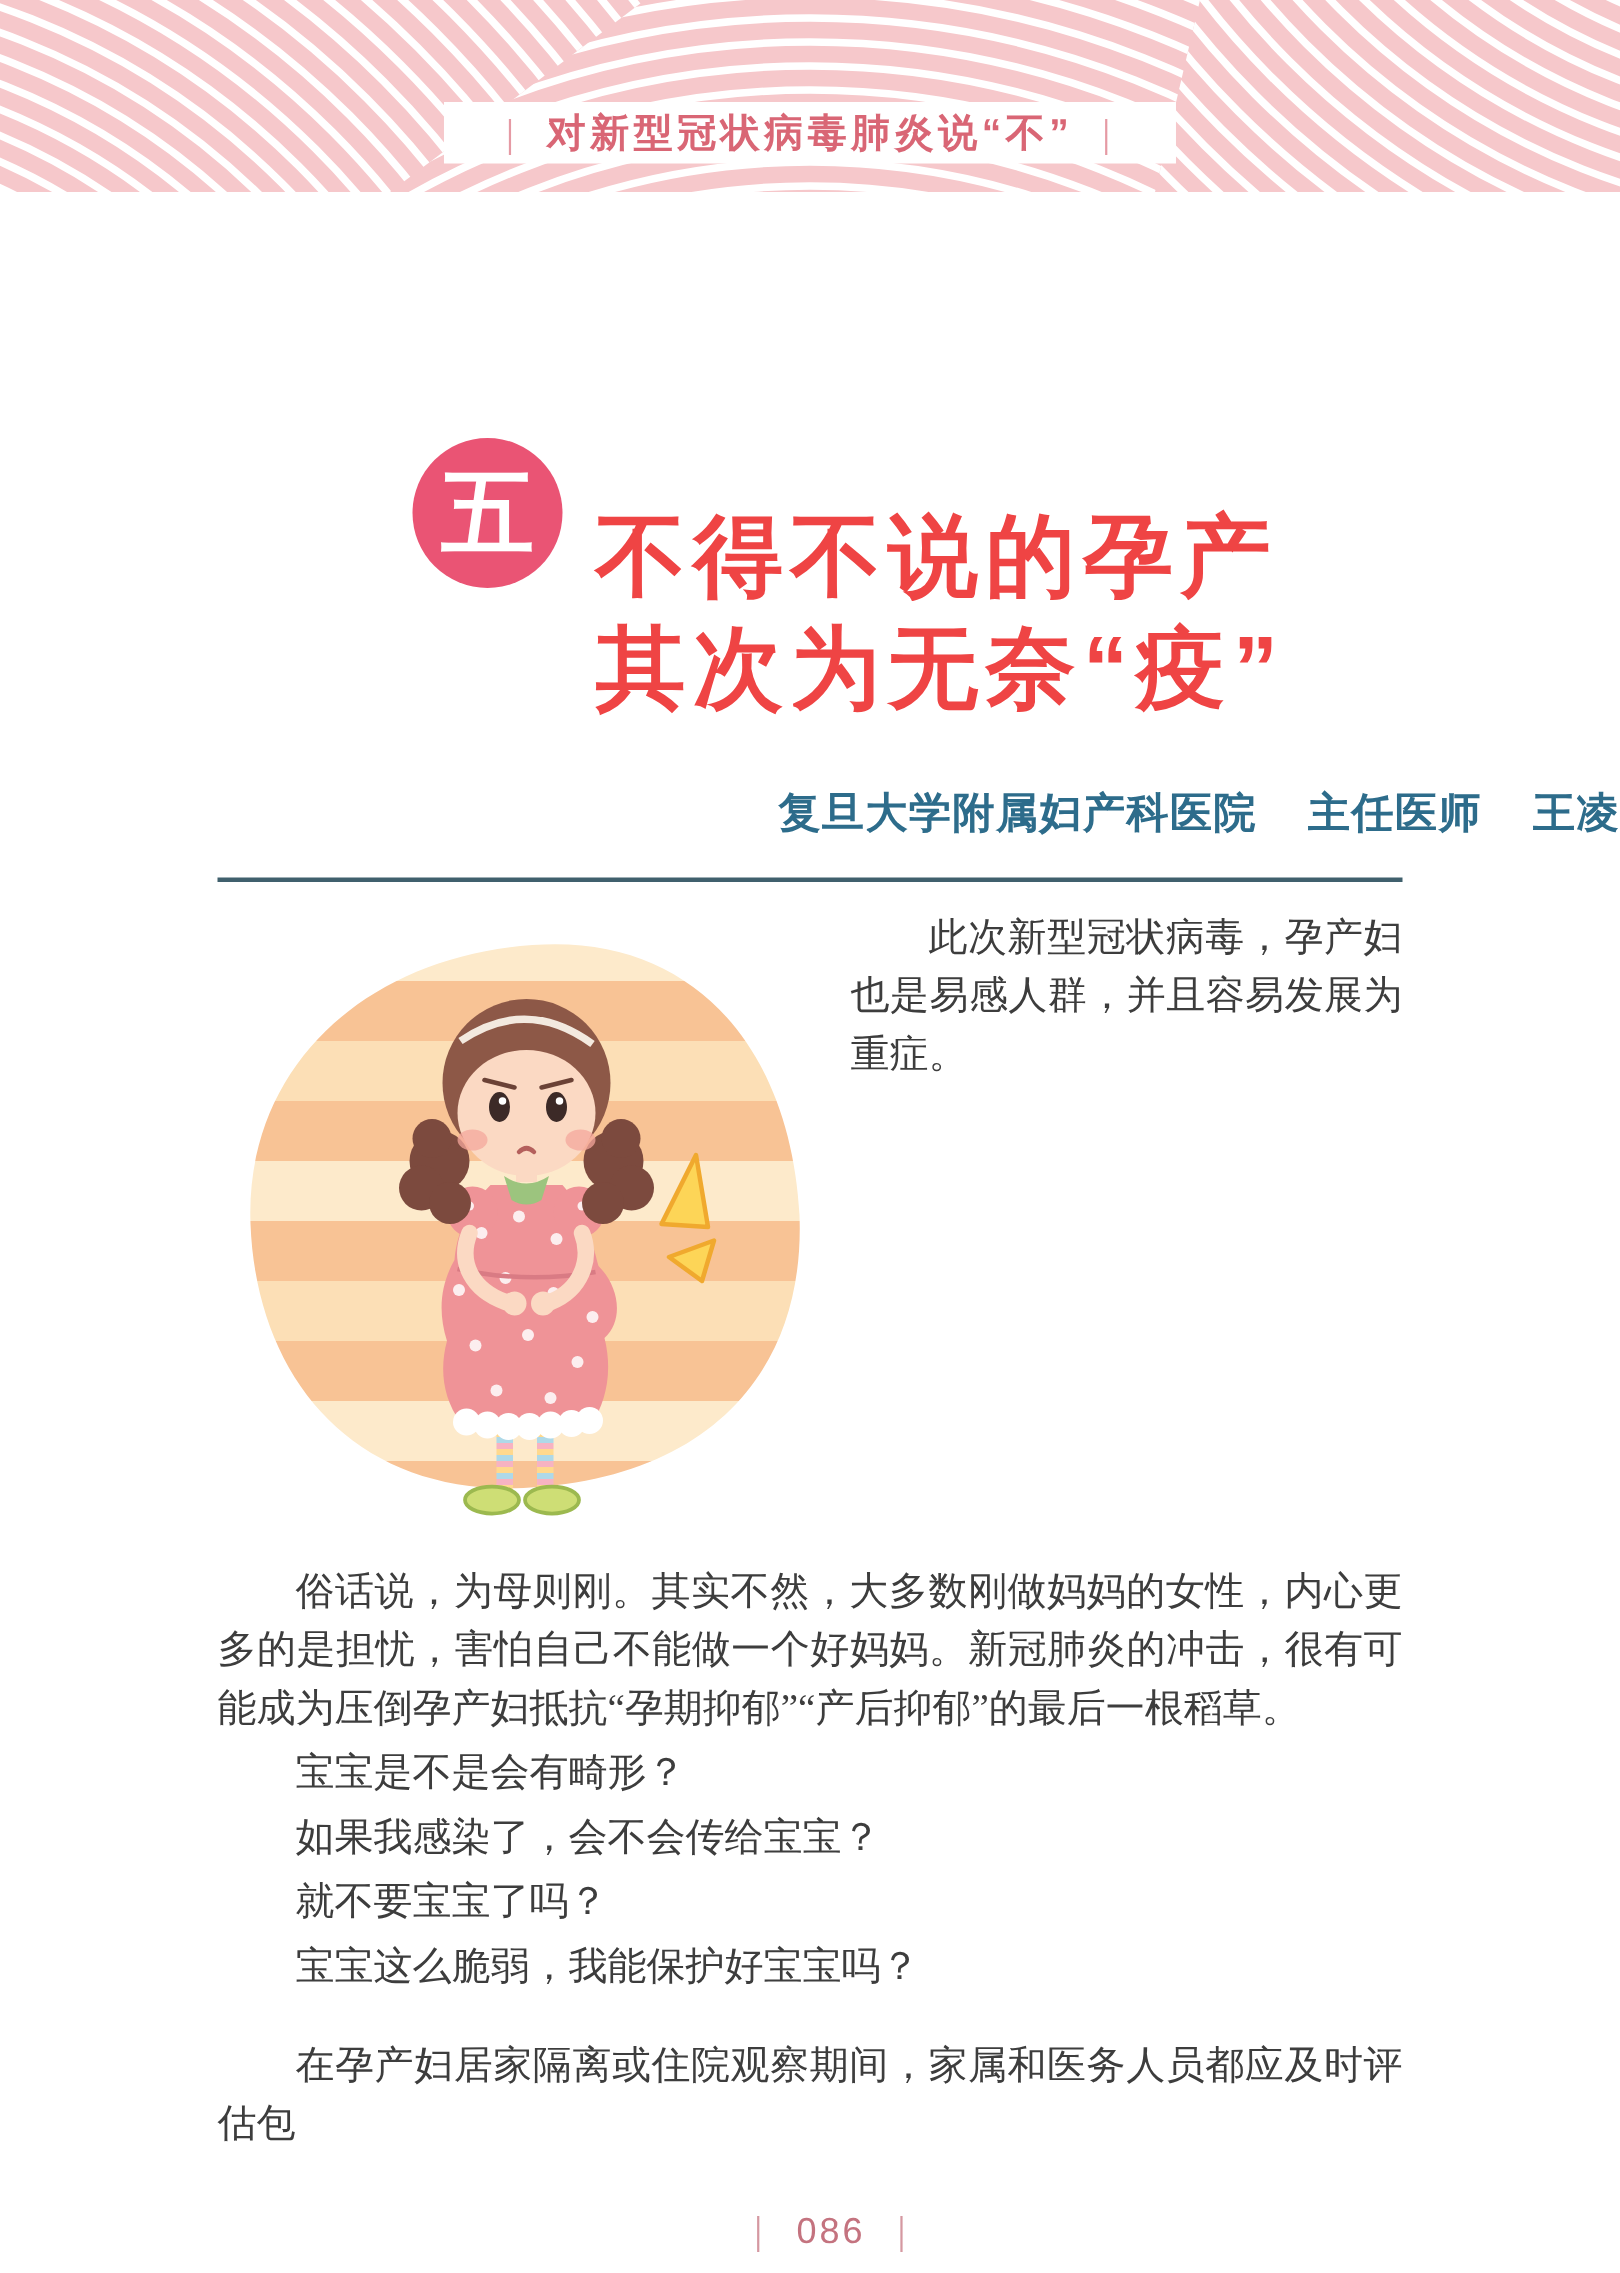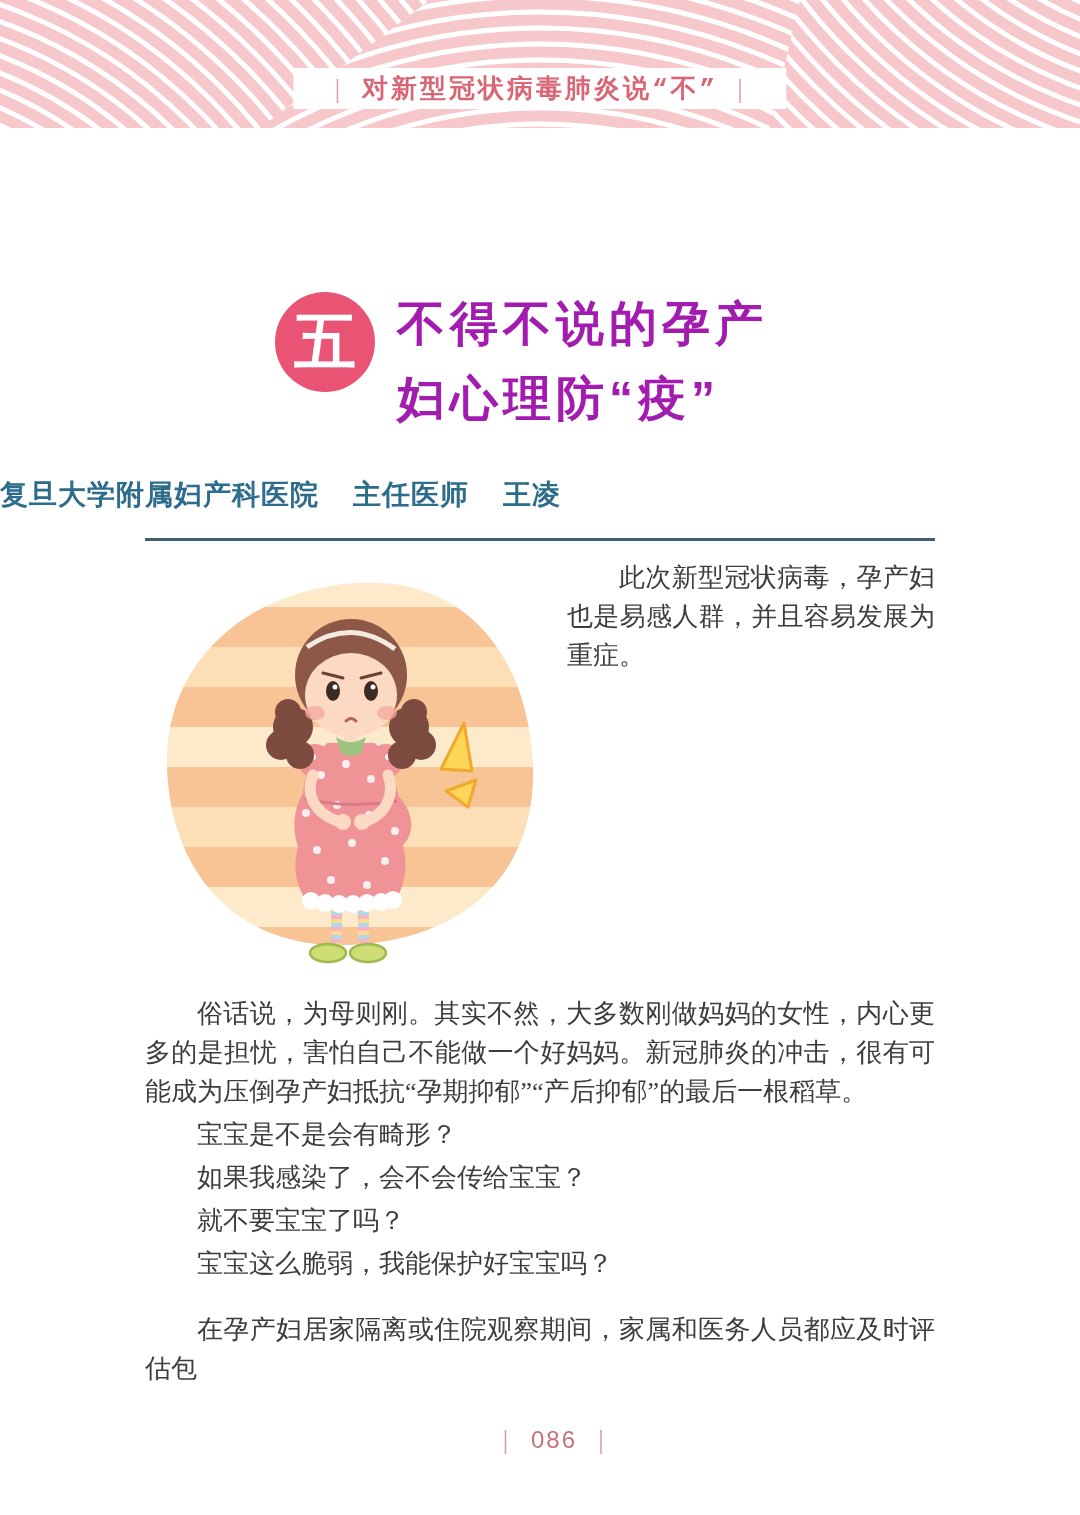--- a/index.html
+++ b/index.html
@@ -6,36 +6,36 @@
   body{width:1080px;height:1515px;position:relative;overflow:hidden;
        font-family:"Liberation Serif", serif;}
 
   
   .header{position:relative;width:1080px;height:128px;overflow:hidden;}
   .header svg{display:block;}
   .wave-rect{fill:#f6c8cb;}
   .header circle{fill:none;stroke:#ffffff;stroke-width:5;}
   .banner-box{position:absolute;left:50%;top:68px;transform:translateX(-50%);
       background:#ffffff;padding:3px 22px;white-space:nowrap;}
-  .banner-text{font-family:Liberation Mono, monospace;
+  .banner-text{font-family:Liberation Sans, sans-serif;
       font-size:26px;font-weight:bold;color:#d96675;letter-spacing:3px;text-align:center;}
   .banner-bar{color:#e59aa4;font-weight:normal;padding:0 10px;font-size:24px;}
 
   
   .title-block{margin:158px 0 0 275px;display:flex;align-items:flex-start;}
   .badge{width:100px;height:100px;border-radius:50%;background:#ea5474;
       color:#ffffff;display:flex;align-items:center;justify-content:center;
       font-family:"Liberation Sans", sans-serif;font-size:62px;font-weight:bold;
       flex:0 0 auto;margin-top:6px;}
   .title-text{margin-left:22px;font-family:"Liberation Sans", sans-serif;
-      font-size:48px;line-height:75px;font-weight:900;color:#a21caf;
-      letter-spacing:5px;}
+      font-size:60px;line-height:75px;font-weight:900;color:#ef4444;
+      letter-spacing:5px;margin-top:47px;}
 
   
-  .byline{margin-top:40px;text-align:left;color:#2d6c8b;
+  .byline{margin-top:40px;text-align:right;color:#2d6c8b;
       font-family:"Liberation Sans", sans-serif;font-size:28px;font-weight:bold;
       letter-spacing:1px;}
   .byline span{display:inline-block;}
   .byline .gap{width:34px;}
 
   .divider{margin:24px auto 0 auto;width:790px;border-top:3px solid #40606d;}
 
   
   .article{width:790px;margin:0 auto;padding-top:17px;
       color:#3d3d3d;font-size:26px;line-height:39px;text-align:justify;}
@@ -328,21 +328,21 @@
   </svg>
   <div class="banner-box">
     <span class="banner-text"><span class="banner-bar">｜</span><span>对新型冠状病毒肺炎说“不”</span><span class="banner-bar">｜</span></span>
   </div>
 </div>
 
 <div class="title-block">
   <div class="badge">五</div>
   <div class="title-text">
     <div>不得不说的孕产</div>
-    <div>妇心理防“疫”</div>
+    <div>其次为无奈“疫”</div>
   </div>
 </div>
 
 <div class="byline">
   <span>复旦大学附属妇产科医院</span><span class="gap"></span><span>主任医师</span><span class="gap"></span><span>王凌</span>
 </div>
 
 <div class="divider"></div>
 
 <div class="article">

